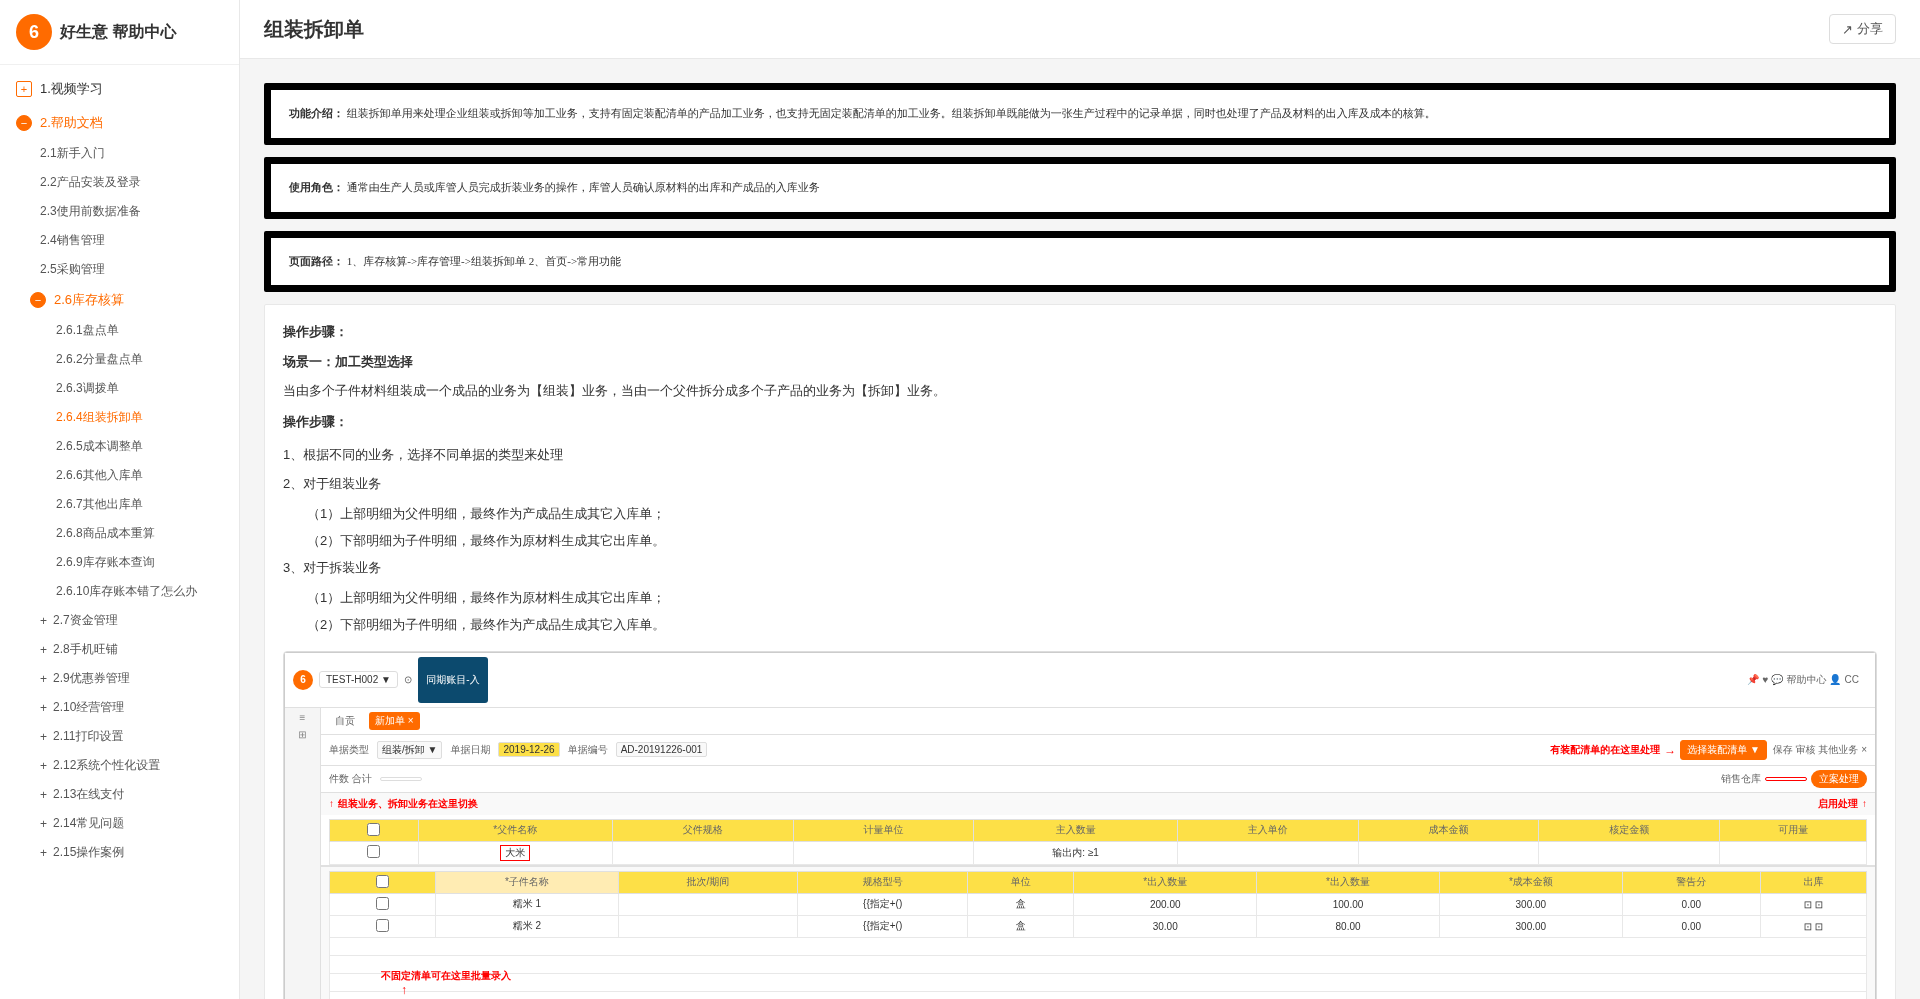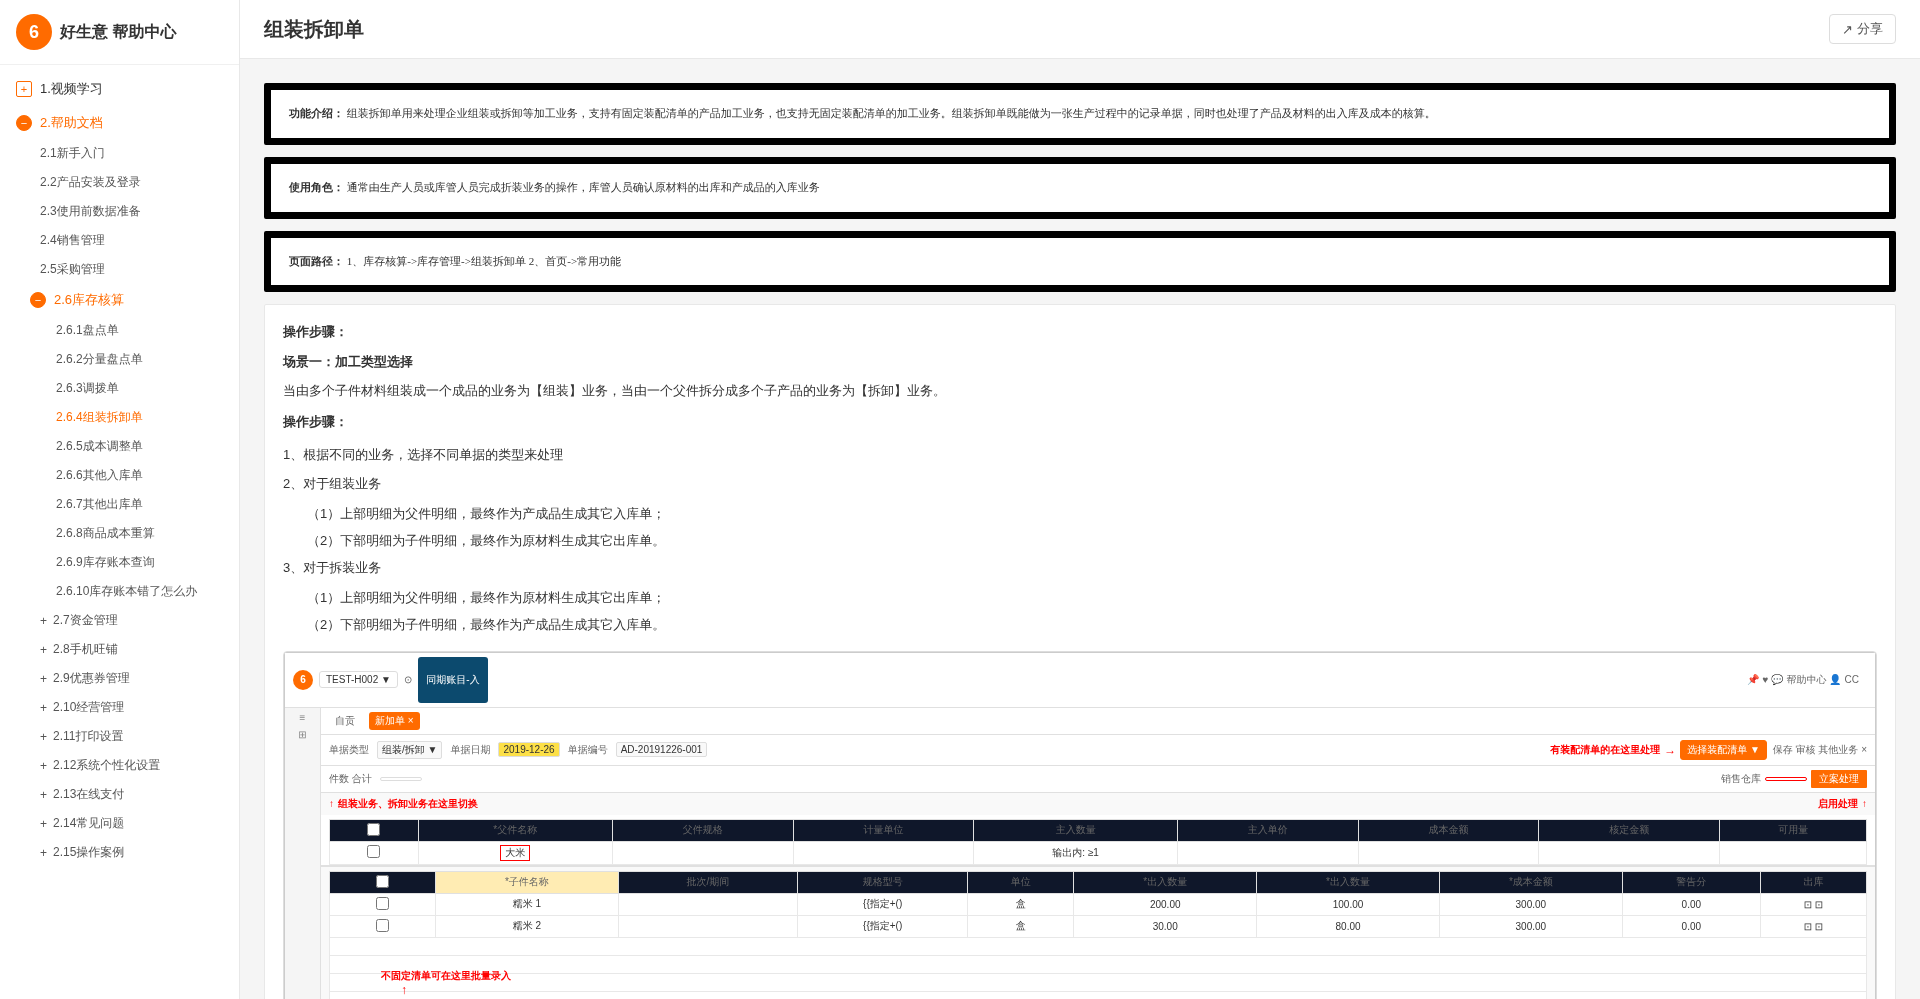--- a/index.html
+++ b/index.html
@@ -283,21 +283,21 @@
       font-size: 10px;
     }
 
     .app-table {
       width: 100%;
       border-collapse: collapse;
       font-size: 10px;
     }
 
     .app-table th {
-      background: #0f172a;
+      background: #fde047;
       border: 1px solid #e0e0e0;
       padding: 3px 6px;
       text-align: center;
       font-weight: normal;
       color: #666;
     }
 
     .app-table td {
       border: 1px solid #e8e8e8;
       padding: 3px 6px;
@@ -535,21 +535,21 @@
               </div>
 
               <div style="background:#fff;padding:4px 8px;border-bottom:1px solid #e0e0e0;display:flex;align-items:center;gap:8px;font-size:10px;">
                 <span style="color:#666;">件数 合计</span>
                 <span style="border:1px solid #ddd;padding:1px 20px;border-radius:2px;"></span>
                 <div style="flex:1;"></div>
 
                 <div style="display:flex;align-items:center;gap:4px;">
                   <span style="color:#666;">销售仓库</span>
                   <span style="border:1px solid red;padding:1px 20px;border-radius:2px;"></span>
-                  <button style="background:#ff6b00;color:white;border:none;padding:2px 8px;border-radius:1px;font-size:10px;">立案处理</button>
+                  <button style="background:#ff6b00;color:white;border:none;padding:2px 8px;border-radius:9px;font-size:10px;">立案处理</button>
                 </div>
               </div>
 
               <div style="padding:4px 8px;background:#f9f9f9;display:flex;align-items:center;gap:20px;font-size:10px;">
                 <div style="display:flex;align-items:center;gap:4px;">
                   <span style="color:red;font-weight:bold;">↑</span>
                   <span style="color:red;font-weight:bold;white-space:nowrap;">组装业务、拆卸业务在这里切换</span>
                 </div>
                 <div style="flex:1;"></div>
                 <div style="display:flex;align-items:center;gap:4px;">

